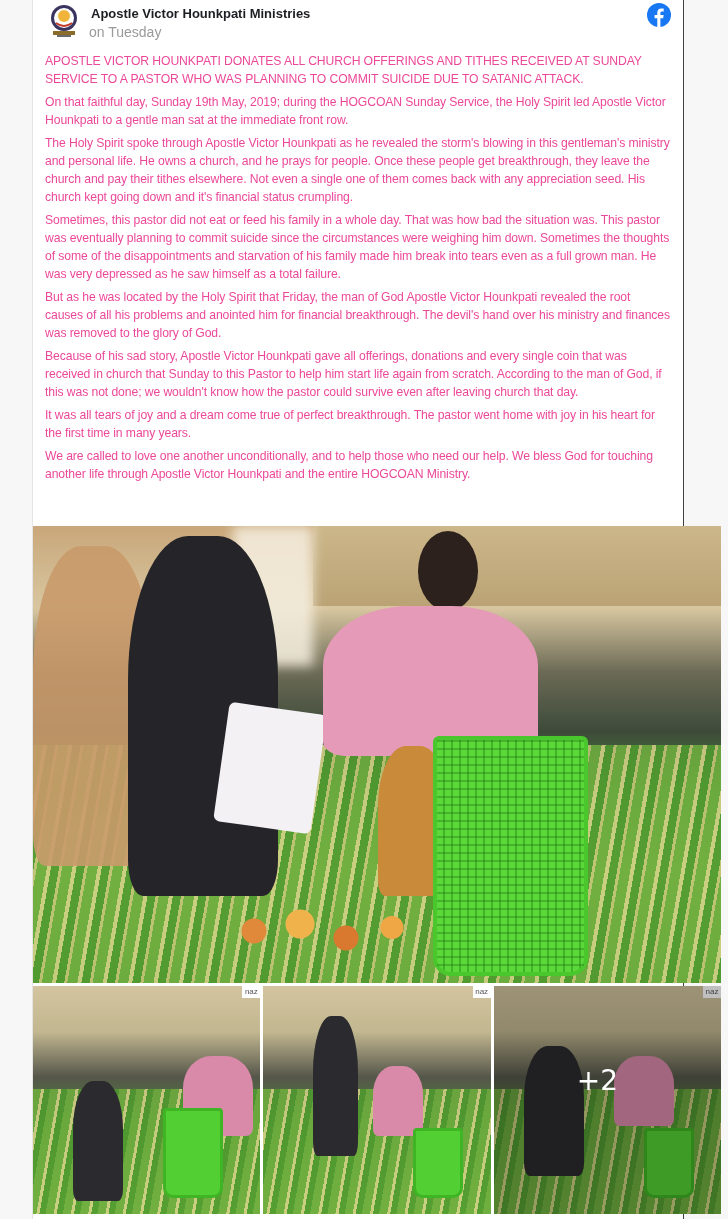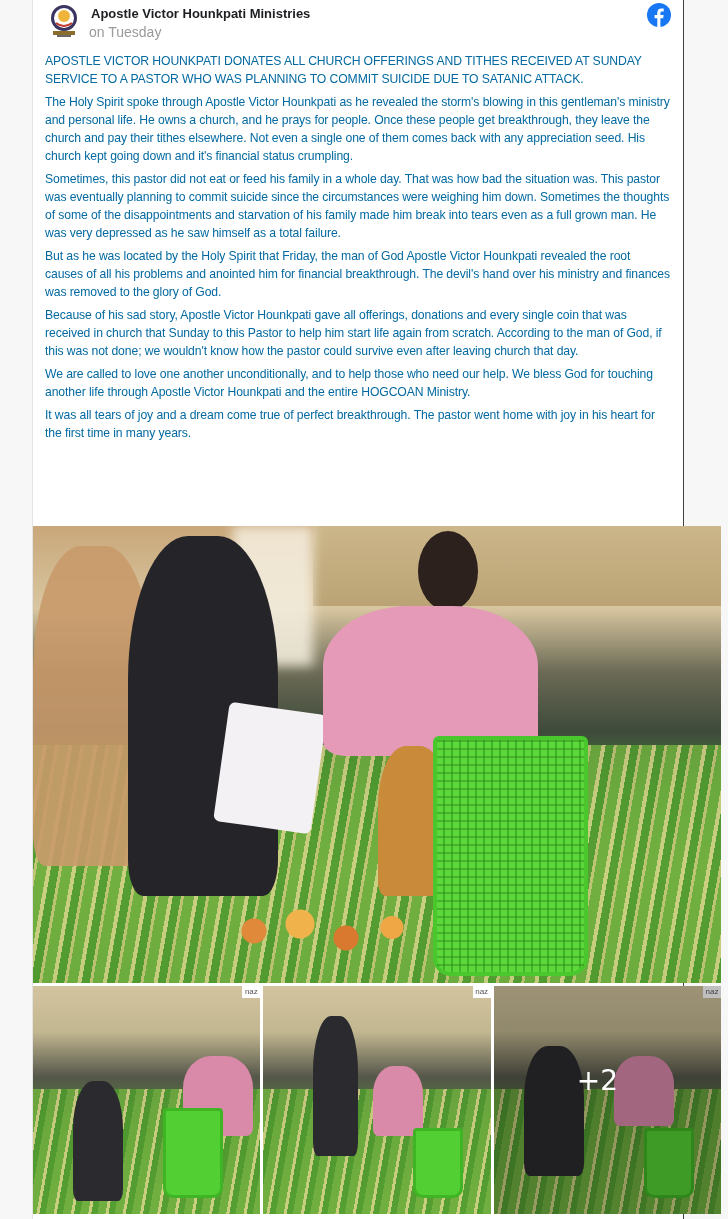--- a/index.html
+++ b/index.html
@@ -13,21 +13,21 @@
     .avatar {
       position: absolute; left: 14px; top: 3px; width: 34px; height: 36px;
     }
     .page-name {
       position: absolute; left: 58px; top: 6px; font-size: 13px; font-weight: bold; color: #1c1e21;
     }
     .post-time {
       position: absolute; left: 56px; top: 24px; font-size: 14px; color: #9a9a9a;
     }
     .fb-icon { position: absolute; right: 12px; top: 3px; width: 24px; height: 24px; }
-    .body-text { padding: 8px 12px 0 12px; font-size: 12.2px; line-height: 18px; color: #0369a1; letter-spacing: -0.1px; }
+    .body-text { padding: 8px 12px 0 12px; font-size: 12.2px; line-height: 18px; color: #ec4899; letter-spacing: -0.1px; }
     .body-text p { margin-bottom: 5px; }
     .photo-main {
       position: absolute; left: 0; top: 526px; width: 688px; height: 457px; overflow: hidden;
       background: linear-gradient(180deg, #c9a77a 0%, #d8c6a0 18%, #6b6a55 32%, #3d4a3a 45%, #4f8f3a 58%, #7fb84e 75%, #5d9c3a 100%);
     }
     .floor {
       position: absolute; left: 0; bottom: 0; width: 100%; height: 52%;
       background: repeating-linear-gradient(100deg, #6fae3e 0px, #6fae3e 10px, #d8d48a 10px, #d8d48a 14px, #4f9a2e 14px, #4f9a2e 22px, #c9c77a 22px, #c9c77a 25px);
       opacity: 0.85;
     }
@@ -88,26 +88,27 @@
     <div class="fb-icon">
       <svg width="24" height="24" viewBox="0 0 24 24">
         <circle cx="12" cy="12" r="12" fill="#1877f2"></circle>
         <path d="M13.4 24 V15.2 H16.2 L16.6 12 H13.4 V10 C13.4 9.1 13.7 8.4 15 8.4 H16.7 V5.6 C16.4 5.5 15.4 5.4 14.3 5.4 C11.9 5.4 10.3 6.9 10.3 9.6 V12 H7.6 V15.2 H10.3 V24 Z" fill="#ffffff"></path>
       </svg>
     </div>
   </div>
 
   <div class="body-text">
     <p>APOSTLE VICTOR HOUNKPATI DONATES ALL CHURCH OFFERINGS AND TITHES RECEIVED AT SUNDAY SERVICE TO A PASTOR WHO WAS PLANNING TO COMMIT SUICIDE DUE TO SATANIC ATTACK.</p>
+    <p>On that faithful day, Sunday 19th May, 2019; during the HOGCOAN Sunday Service, the Holy Spirit led Apostle Victor Hounkpati to a gentle man sat at the immediate front row.</p>
     <p>The Holy Spirit spoke through Apostle Victor Hounkpati as he revealed the storm's blowing in this gentleman's ministry and personal life. He owns a church, and he prays for people. Once these people get breakthrough, they leave the church and pay their tithes elsewhere. Not even a single one of them comes back with any appreciation seed. His church kept going down and it's financial status crumpling.</p>
     <p>Sometimes, this pastor did not eat or feed his family in a whole day. That was how bad the situation was. This pastor was eventually planning to commit suicide since the circumstances were weighing him down. Sometimes the thoughts of some of the disappointments and starvation of his family made him break into tears even as a full grown man. He was very depressed as he saw himself as a total failure.</p>
     <p>But as he was located by the Holy Spirit that Friday, the man of God Apostle Victor Hounkpati revealed the root causes of all his problems and anointed him for financial breakthrough. The devil's hand over his ministry and finances was removed to the glory of God.</p>
     <p>Because of his sad story, Apostle Victor Hounkpati gave all offerings, donations and every single coin that was received in church that Sunday to this Pastor to help him start life again from scratch. According to the man of God, if this was not done; we wouldn't know how the pastor could survive even after leaving church that day.</p>
+    <p>It was all tears of joy and a dream come true of perfect breakthrough. The pastor went home with joy in his heart for the first time in many years.</p>
     <p>We are called to love one another unconditionally, and to help those who need our help. We bless God for touching another life through Apostle Victor Hounkpati and the entire HOGCOAN Ministry.</p>
-    <p>It was all tears of joy and a dream come true of perfect breakthrough. The pastor went home with joy in his heart for the first time in many years.</p>
   </div>
 
   <div class="photo-main">
     <div class="ceiling"></div>
     <div class="wall-light"></div>
     <div class="floor"></div>
     <div class="person" style="left:0;top:20px;width:120px;height:320px;background:#c99a6a;opacity:0.9;"></div>
     <div class="person" style="left:95px;top:10px;width:150px;height:360px;background:#252429;"></div>
     <div class="bag"></div>
     <div class="person" style="left:385px;top:5px;width:60px;height:80px;background:#2c211c;border-radius:50%;"></div>

